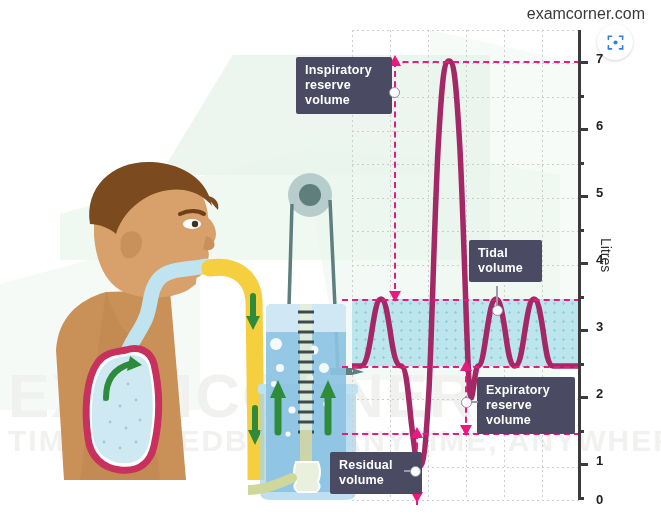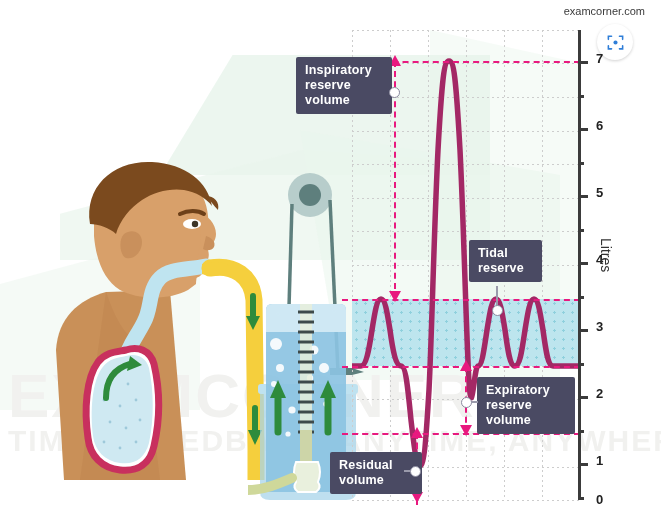--- a/index.html
+++ b/index.html
@@ -20,21 +20,21 @@
         clip-path:polygon(0 30%,100% 0,100% 100%,0 100%);opacity:.45;}
   .bg-e{left:430px;top:30px;width:150px;height:330px;
         clip-path:polygon(0 0,100% 10%,100% 100%,0 90%);opacity:.4;}
 
   
   .wm{position:absolute;color:#f1f1ef;font-weight:700;letter-spacing:2px;
       user-select:none;white-space:nowrap;}
   .wm1{left:8px;top:360px;font-size:62px;}
   .wm2{left:8px;top:424px;font-size:30px;}
 
-  .site{position:absolute;right:16px;top:5px;font-size:11px;color:#3a3a3a;}
+  .site{position:absolute;right:16px;top:5px;font-size:16px;color:#3a3a3a;}
 
   .scan-badge{position:absolute;left:597px;top:24px;width:36px;height:36px;
      border-radius:50%;background:#fff;box-shadow:0 1px 3px rgba(0,0,0,.18);
      display:flex;align-items:center;justify-content:center;}
 
   
   .person{position:absolute;left:20px;top:150px;width:250px;height:330px;}
 
   
   .spiro{position:absolute;left:248px;top:172px;width:120px;height:330px;}
@@ -300,21 +300,21 @@
 
   <div class="pvert" style="left:416px;top:433px;height:72px"></div>
 
   <div class="lbl" style="left:296px;top:57px;width:78px;white-space:pre-line;">Inspiratory
 reserve
 volume</div>
   <div class="leader" style="left:395px;top:91px;width:5px;height:2px;"></div>
   <div class="knob" style="left:389px;top:87px;"></div>
 
   <div class="lbl" style="left:469px;top:240px;width:55px;white-space:pre-line;">Tidal
-reserve</div>
+volume</div>
   <div class="leader" style="left:496px;top:286px;width:2px;height:22px;"></div>
   <div class="knob" style="left:492px;top:305px;"></div>
 
   <div class="lbl" style="left:477px;top:377px;width:80px;white-space:pre-line;">Expiratory
 reserve
 volume</div>
   <div class="leader" style="left:466px;top:401px;width:12px;height:2px;"></div>
   <div class="knob" style="left:461px;top:397px;"></div>
 
   <div class="lbl" style="left:330px;top:452px;width:74px;white-space:pre-line;">Residual

